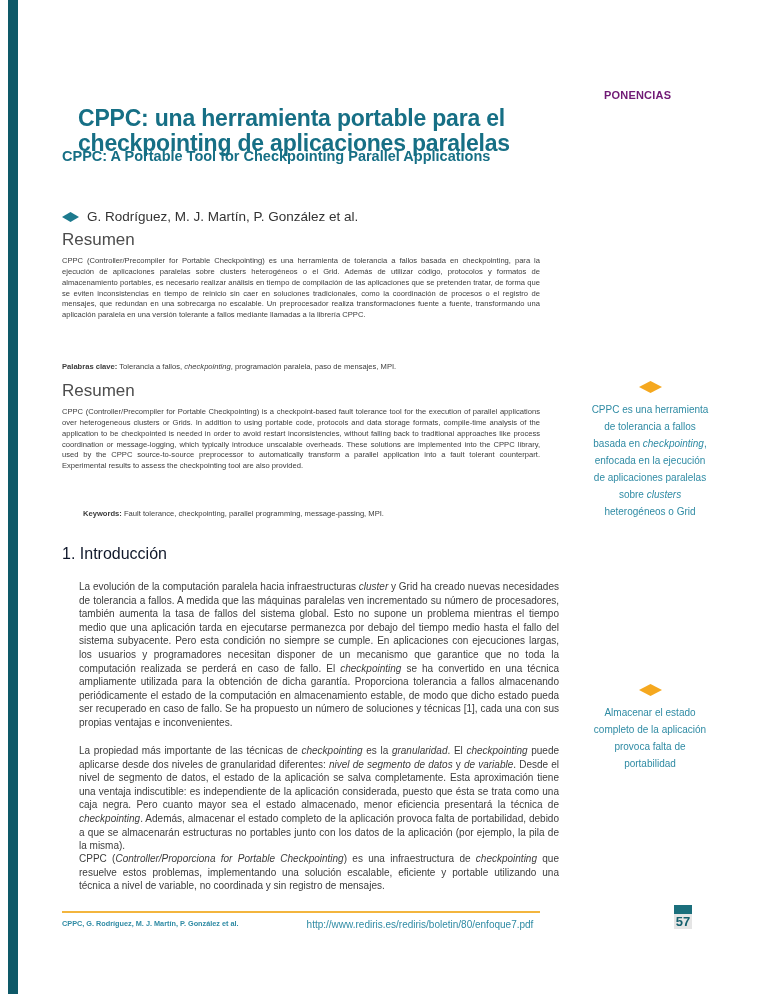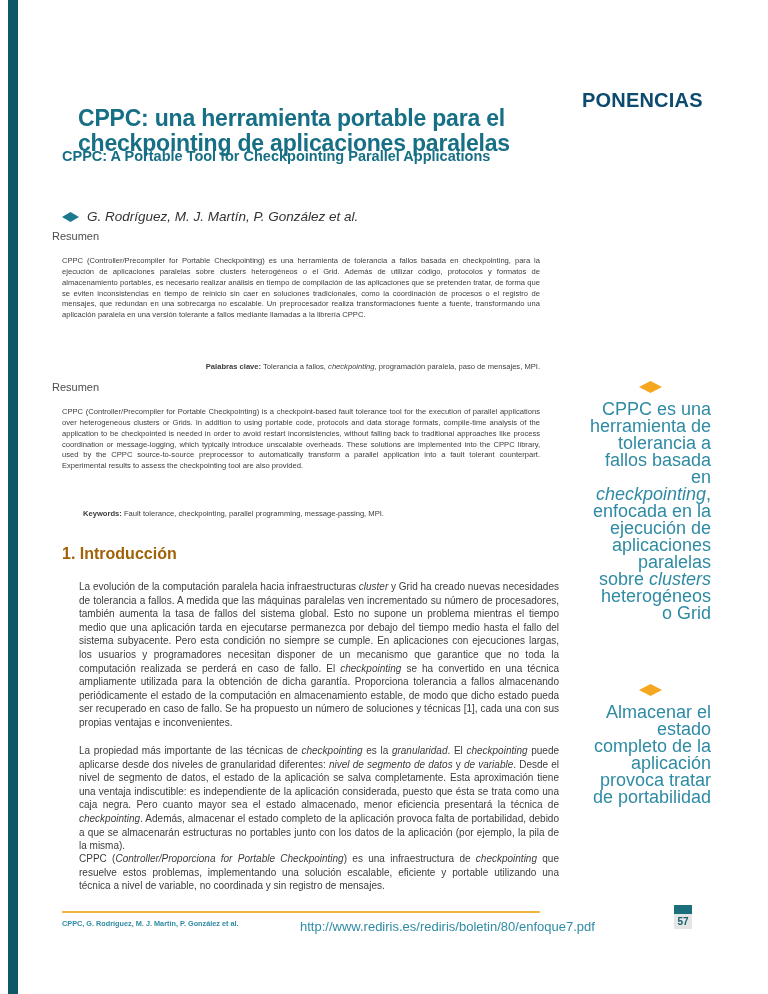--- a/index.html
+++ b/index.html
@@ -10,57 +10,57 @@
   .edge-stripe{position:absolute;left:8px;top:0;width:10px;height:994px;background:#0e5968;}
   .page-title{
     position:absolute;left:62px;top:90px;width:475px;
     font-size:23px;line-height:25px;font-weight:bold;color:#166f85;letter-spacing:-0.2px;
   }
   .page-subtitle{
     position:absolute;left:62px;top:148px;width:520px;
     font-size:14.5px;font-weight:bold;color:#166f85;
   }
   .section-label{
-    position:absolute;left:582px;top:89px;
-    font-size:20px;font-weight:bold;color:#0c4a6e;letter-spacing:0.2px;
+    position:absolute;left:604px;top:89px;
+    font-size:11px;font-weight:bold;color:#701a75;letter-spacing:0.2px;
   }
-  .authors-line{position:absolute;left:62px;top:209px;display:flex;align-items:center;gap:8px;font-style:italic;}
+  .authors-line{position:absolute;left:62px;top:209px;display:flex;align-items:center;gap:8px;}
   .authors-line .txt{font-size:13.5px;color:#333333;}
-  .h-small{position:absolute;left:52px;font-size:11px;color:#4d4d4d;}
+  .h-small{position:absolute;left:62px;font-size:17px;color:#4d4d4d;}
   .abstract{
     position:absolute;left:62px;width:478px;
     font-size:7.6px;line-height:10.85px;text-align:justify;color:#3c3c3c;
   }
   .kwline{
     position:absolute;left:62px;width:478px;
     font-size:7.6px;color:#3c3c3c;
   }
   .intro-heading{
     position:absolute;left:62px;top:545px;
-    font-size:16px;font-weight:bold;color:#a16207;
+    font-size:16px;font-weight:normal;color:#0f172a;
   }
   .body-p{
     position:absolute;left:79px;width:480px;
     font-size:10px;line-height:13.6px;text-align:justify;color:#3c3c3c;
   }
   .quote-block{position:absolute;left:570px;width:160px;text-align:center;}
   .quote-block .diamond{display:block;margin:0 auto 8px auto;}
   .quote-text{
     display:inline-block;width:122px;
-    font-size:18px;line-height:17px;color:#2f8ba4;text-align:right;
+    font-size:10px;line-height:17px;color:#2f8ba4;text-align:center;
   }
   .footer-rule{position:absolute;left:62px;top:911px;width:478px;height:2px;background:#f3b53e;}
   .footer-citation{position:absolute;left:62px;top:919px;font-size:7.3px;color:#2f8ba4;font-weight:bold;}
-  .footer-url{position:absolute;left:300px;top:919px;width:240px;text-align:left;
-    font-size:13px;color:#2f8ba4;text-decoration:none;}
+  .footer-url{position:absolute;left:300px;top:919px;width:240px;text-align:center;
+    font-size:10px;color:#2f8ba4;text-decoration:none;}
   .page-badge{position:absolute;left:674px;top:905px;width:18px;}
   .page-badge .badge-top{width:18px;height:9px;background:#1b6f7c;}
   .page-badge .badge-num{
     width:18px;height:15px;background:#e5e5e5;color:#14606d;
-    font-size:10px;font-weight:bold;text-align:center;line-height:15px;
+    font-size:13px;font-weight:bold;text-align:center;line-height:15px;
   }
   i{font-style:italic;}
   b{font-weight:bold;}
 </style>
 </head>
 <body>
 
 <div class="page">
 
   <div class="edge-stripe"></div>
@@ -73,21 +73,21 @@
 
   <div class="authors-line">
     <svg class="diamond" width="17" height="10" viewBox="0 0 17 10">
       <polygon points="8.5,0 17,5 8.5,10 0,5" fill="#1d7a8e"></polygon>
     </svg>
     <span class="txt">G. Rodríguez, M. J. Martín, P. González et al.</span>
   </div>
 
   <div class="h-small" style="top:230px;">Resumen</div>
   <p class="abstract" style="top:256px;margin:0;">CPPC (Controller/Precompiler for Portable Checkpointing) es una herramienta de tolerancia a fallos basada en checkpointing, para la ejecución de aplicaciones paralelas sobre clusters heterogéneos o el Grid. Además de utilizar código, protocolos y formatos de almacenamiento portables, es necesario realizar análisis en tiempo de compilación de las aplicaciones que se pretenden tratar, de forma que se eviten inconsistencias en tiempo de reinicio sin caer en soluciones tradicionales, como la coordinación de procesos o el registro de mensajes, que redundan en una sobrecarga no escalable. Un preprocesador realiza transformaciones fuente a fuente, transformando una aplicación paralela en una versión tolerante a fallos mediante llamadas a la librería CPPC.</p>
-  <p class="kwline" style="top:362px;margin:0;text-align:right;"><b>Palabras clave:</b> Tolerancia a fallos, <i>checkpointing</i>, programación paralela, paso de mensajes, MPI.</p>
+  <p class="kwline" style="top:362px;margin:0;"><b>Palabras clave:</b> Tolerancia a fallos, <i>checkpointing</i>, programación paralela, paso de mensajes, MPI.</p>
 
   <div class="h-small" style="top:381px;">Resumen</div>
   <p class="abstract" style="top:407px;margin:0;">CPPC (Controller/Precompiler for Portable Checkpointing) is a checkpoint-based fault tolerance tool for the execution of parallel applications over heterogeneous clusters or Grids. In addition to using portable code, protocols and data storage formats, compile-time analysis of the application to be checkpointed is needed in order to avoid restart inconsistencies, without falling back to traditional approaches like process coordination or message-logging, which typically introduce unscalable overheads. These solutions are implemented into the CPPC library, used by the CPPC source-to-source preprocessor to automatically transform a parallel application into a fault tolerant counterpart. Experimental results to assess the checkpointing tool are also provided.</p>
   <p class="kwline" style="top:509px;margin:0;padding-left:21px;"><b>Keywords:</b> Fault tolerance, checkpointing, parallel programming, message-passing, MPI.</p>
 
   <h3 class="intro-heading" style="margin:0;">1. Introducción</h3>
 
   <p class="body-p" style="top:580px;margin:0;">La evolución de la computación paralela hacia infraestructuras <i>cluster</i> y Grid ha creado nuevas necesidades de tolerancia a fallos. A medida que las máquinas paralelas ven incrementado su número de procesadores, también aumenta la tasa de fallos del sistema global. Esto no supone un problema mientras el tiempo medio que una aplicación tarda en ejecutarse permanezca por debajo del tiempo medio hasta el fallo del sistema subyacente. Pero esta condición no siempre se cumple. En aplicaciones con ejecuciones largas, los usuarios y programadores necesitan disponer de un mecanismo que garantice que no toda la computación realizada se perderá en caso de fallo. El <i>checkpointing</i> se ha convertido en una técnica ampliamente utilizada para la obtención de dicha garantía. Proporciona tolerancia a fallos almacenando periódicamente el estado de la computación en almacenamiento estable, de modo que dicho estado pueda ser recuperado en caso de fallo. Se ha propuesto un número de soluciones y técnicas [1], cada una con sus propias ventajas e inconvenientes.</p>
   <p class="body-p" style="top:744px;margin:0;">La propiedad más importante de las técnicas de <i>checkpointing</i> es la <i>granularidad</i>. El <i>checkpointing</i> puede aplicarse desde dos niveles de granularidad diferentes: <i>nivel de segmento de datos</i> y <i>de variable</i>. Desde el nivel de segmento de datos, el estado de la aplicación se salva completamente. Esta aproximación tiene una ventaja indiscutible: es independiente de la aplicación considerada, puesto que ésta se trata como una caja negra. Pero cuanto mayor sea el estado almacenado, menor eficiencia presentará la técnica de <i>checkpointing</i>. Además, almacenar el estado completo de la aplicación provoca falta de portabilidad, debido a que se almacenarán estructuras no portables junto con los datos de la aplicación (por ejemplo, la pila de la misma).</p>
   <p class="body-p" style="top:852px;margin:0;">CPPC (<i>Controller/Proporciona for Portable Checkpointing</i>) es una infraestructura de <i>checkpointing</i> que resuelve estos problemas, implementando una solución escalable, eficiente y portable utilizando una técnica a nivel de variable, no coordinada y sin registro de mensajes.</p>
@@ -96,21 +96,21 @@
     <svg class="diamond" width="23" height="12" viewBox="0 0 23 12">
       <polygon points="11.5,0 23,6 11.5,12 0,6" fill="#f5a81f"></polygon>
     </svg>
     <span class="quote-text">CPPC es una herramienta de tolerancia a fallos basada en <i>checkpointing</i>, enfocada en la ejecución de aplicaciones paralelas sobre <i>clusters</i> heterogéneos o Grid</span>
   </div>
 
   <div class="quote-block" style="top:684px;">
     <svg class="diamond" width="23" height="12" viewBox="0 0 23 12">
       <polygon points="11.5,0 23,6 11.5,12 0,6" fill="#f5a81f"></polygon>
     </svg>
-    <span class="quote-text">Almacenar el estado completo de la aplicación provoca tratar de portabilidad</span>
+    <span class="quote-text">Almacenar el estado completo de la aplicación provoca falta de portabilidad</span>
   </div>
 
   <div class="footer-rule"></div>
   <div class="footer-citation">CPPC, G. Rodríguez, M. J. Martín, P. González et al.</div>
   <a class="footer-url" href="#">http://www.rediris.es/rediris/boletin/80/enfoque7.pdf</a>
 
   <div class="page-badge">
     <div class="badge-top"></div>
     <div class="badge-num">57</div>
   </div>

